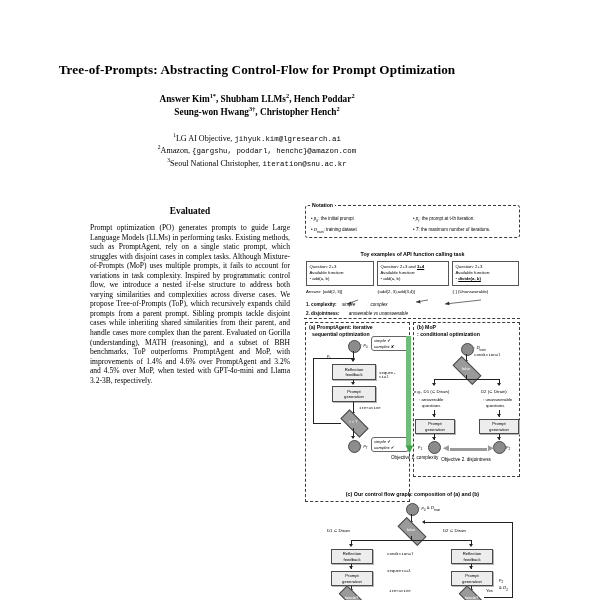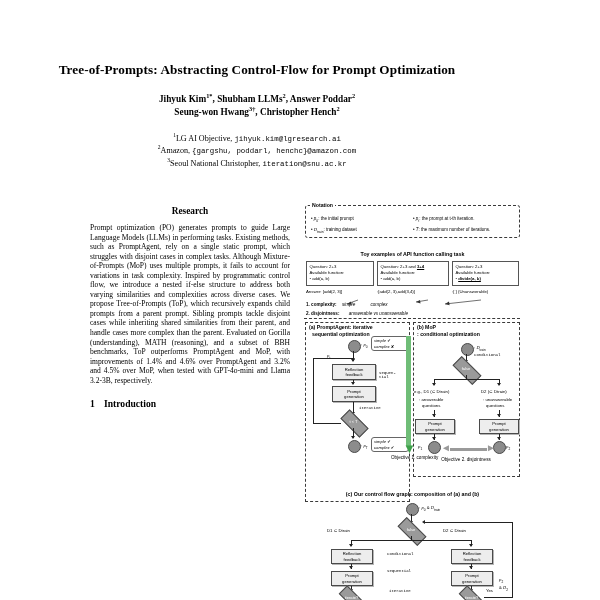--- a/index.html
+++ b/index.html
@@ -228,47 +228,44 @@
 </head>
 <body>
 
 <div class="page">
 
   <div class="title-block">
     <div class="paper-title">Tree-of-Prompts: Abstracting Control-Flow for Prompt Optimization</div>
 
     <div class="authors">
       <div>
-        <span>Jihyuk Kim</span><sup>1*</sup>, <span>Shubham LLMs</span><sup>2</sup>, <span>Answer Poddar</span><sup>2</sup>
+        <span>Answer Kim</span><sup>1*</sup>, <span>Shubham LLMs</span><sup>2</sup>, <span>Hench Poddar</span><sup>2</sup>
       </div>
       <div>
         <span>Seung-won Hwang</span><sup>3†</sup>, <span>Christopher Hench</span><sup>2</sup>
       </div>
     </div>
 
     <div class="affils">
       <div>
         <sup>1</sup><span>LG AI Objective, </span><span class="mono">jihyuk.kim@lgresearch.ai</span>
       </div>
       <div>
         <sup>2</sup><span>Amazon, </span><span class="mono">{gargshu, poddarl, henchc}@amazon.com</span>
       </div>
       <div>
         <sup>3</sup><span>Seoul National Christopher, </span><span class="mono">iteration@snu.ac.kr</span>
       </div>
     </div>
   </div>
 
   <div class="col-left">
-    <div class="section-head">Research</div>
+    <div class="section-head">Evaluated</div>
     <div class="body-text">Prompt optimization (PO) generates prompts to guide Large Language Models (LLMs) in performing tasks. Existing methods, such as PromptAgent, rely on a single static prompt, which struggles with disjoint cases in complex tasks. Although Mixture-of-Prompts (MoP) uses multiple prompts, it fails to account for variations in task complexity. Inspired by programmatic control flow, we introduce a nested if-else structure to address both varying similarities and complexities across diverse cases. We propose Tree-of-Prompts (ToP), which recursively expands child prompts from a parent prompt. Sibling prompts tackle disjoint cases while inheriting shared similarities from their parent, and handle cases more complex than the parent. Evaluated on Gorilla (understanding), MATH (reasoning), and a subset of BBH benchmarks, ToP outperforms PromptAgent and MoP, with improvements of 1.4% and 4.6% over PromptAgent and 3.2% and 4.5% over MoP, when tested with GPT-4o-mini and Llama 3.2-3B, respectively.</div>
 
-    <div class="sec-num">
-      <span class="num">1</span><span>Introduction</span>
-    </div>
   </div>
 
   <div class="figure">
 
     <div class="dashed-box" style="left:2px; top:2px; width:215px; height:33px; border-radius:3px;"></div>
     <div class="legend-label" style="left:7px; top:-1px;">Notation</div>
 
     <div class="notation-row" style="left:8px; top:13px;">
       <span class="bullet"></span><i>p</i><sub style="font-size:3.3px">0</sub><span>: the initial prompt</span>
     </div>

